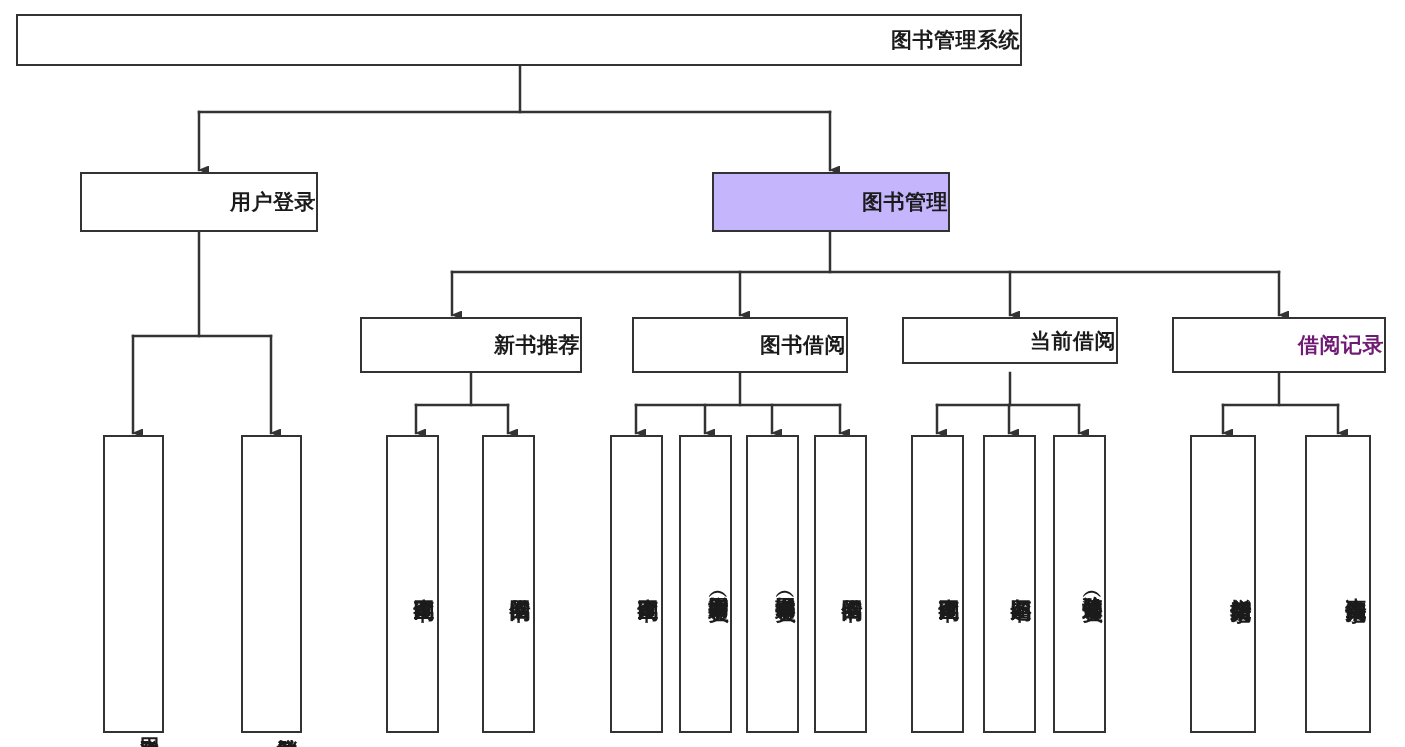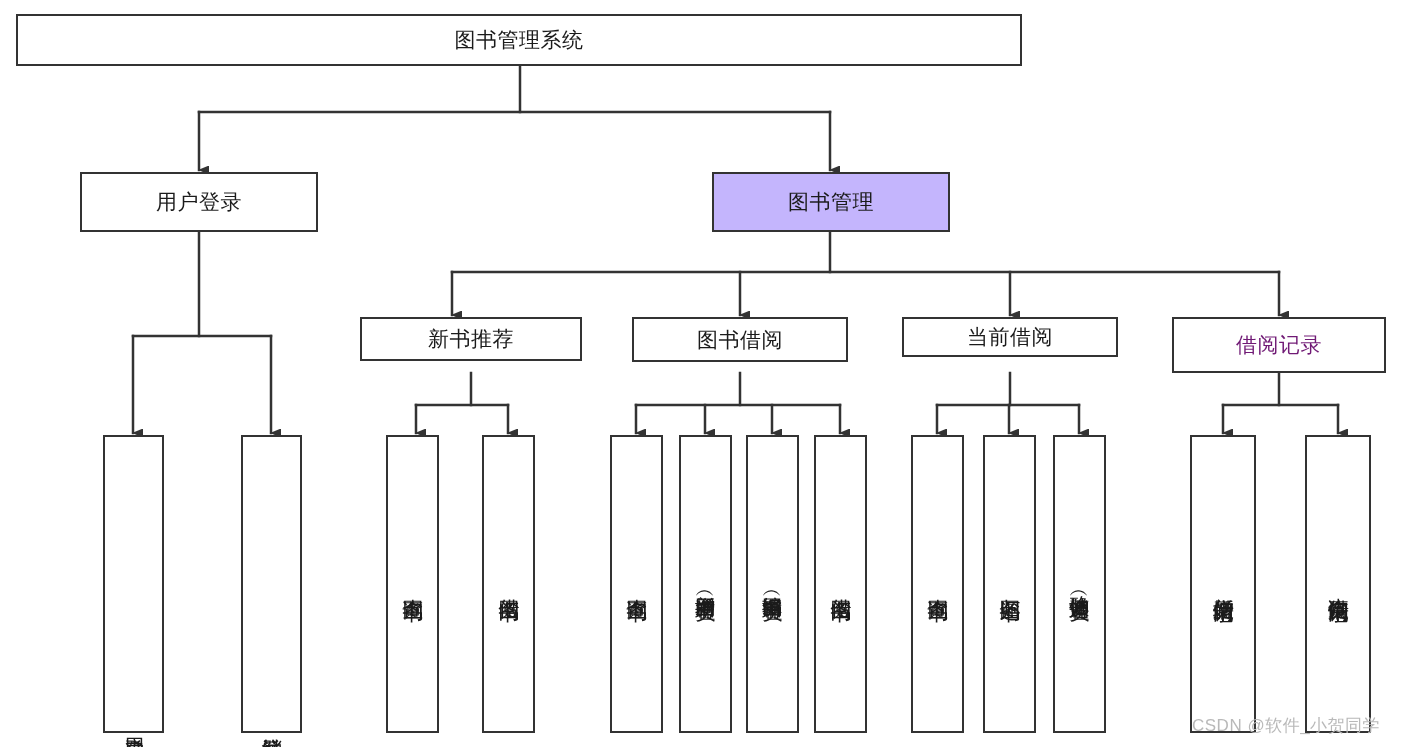--- a/index.html
+++ b/index.html
@@ -24,21 +24,22 @@
     width: 1405px;
     height: 747px;
   }
   .node-box {
     position: absolute;
     box-sizing: border-box;
     background: #ffffff;
     border: 2.5px solid #333333;
     display: flex;
     align-items: center;
-    justify-content: center;
+    justify-content: flex-end;
+    font-weight: bold;
   }
   .node-label-h {
     font-size: 21px;
     color: #1b1b1b;
     letter-spacing: 0.5px;
     line-height: 1.1;
     white-space: nowrap;
     text-align: center;
   }
   .node-label-v {
@@ -118,27 +119,27 @@
   <div id="nodes-layer">
       <div class="node-box" style="left: 16px; top: 14px; width: 1006px; height: 52px; border-color: rgb(51, 51, 51); background: rgb(255, 255, 255);">
         <span class="node-label-h" style="color: rgb(27, 27, 27);">图书管理系统</span>
       </div>
       <div class="node-box" style="left: 80px; top: 172px; width: 238px; height: 60px; border-color: rgb(51, 51, 51); background: rgb(255, 255, 255);">
         <span class="node-label-h" style="color: rgb(27, 27, 27);">用户登录</span>
       </div>
       <div class="node-box" style="left: 712px; top: 172px; width: 238px; height: 60px; border-color: rgb(51, 51, 51); background: #c4b5fd;">
         <span class="node-label-h" style="color: rgb(27, 27, 27);">图书管理</span>
       </div>
-      <div class="node-box" style="left: 360px; top: 317px; width: 222px; height: 44px; border-color: rgb(51, 51, 51); background: rgb(255, 255, 255);">
+      <div class="node-box" style="left: 360px; top: 317px; width: 222px; height: 56px; border-color: rgb(51, 51, 51); background: rgb(255, 255, 255);">
         <span class="node-label-h" style="color: rgb(27, 27, 27);">新书推荐</span>
       </div>
-      <div class="node-box" style="left: 632px; top: 317px; width: 216px; height: 45px; border-color: rgb(51, 51, 51); background: rgb(255, 255, 255);">
+      <div class="node-box" style="left: 632px; top: 317px; width: 216px; height: 56px; border-color: rgb(51, 51, 51); background: rgb(255, 255, 255);">
         <span class="node-label-h" style="color: rgb(27, 27, 27);">图书借阅</span>
       </div>
-      <div class="node-box" style="left: 902px; top: 317px; width: 216px; height: 40px; border-color: rgb(51, 51, 51); background: rgb(255, 255, 255);">
+      <div class="node-box" style="left: 902px; top: 317px; width: 216px; height: 47px; border-color: rgb(51, 51, 51); background: rgb(255, 255, 255);">
         <span class="node-label-h" style="color: rgb(27, 27, 27);">当前借阅</span>
       </div>
       <div class="node-box" style="left: 1172px; top: 317px; width: 214px; height: 56px; border-color: rgb(51, 51, 51); background: rgb(255, 255, 255);">
         <span class="node-label-h" style="color: #701a75;">借阅记录</span>
       </div>
       <div class="node-box leaf-box bottom-anchor" style="left: 103px; top: 435px; width: 61px; height: 298px; border-color: rgb(51, 51, 51); background: rgb(255, 255, 255);">
         <span class="node-label-v" style="color: rgb(27, 27, 27);">用户登录</span>
       </div>
       <div class="node-box leaf-box bottom-anchor" style="left: 241px; top: 435px; width: 61px; height: 298px; border-color: rgb(51, 51, 51); background: rgb(255, 255, 255);">
         <span class="node-label-v" style="color: rgb(27, 27, 27);">注销登录</span>
@@ -171,15 +172,14 @@
         <span class="node-label-v" style="color: rgb(27, 27, 27); font-size: 20px; line-height: 1.12;">确认归还（管理员）</span>
       </div>
       <div class="node-box leaf-box" style="left: 1190px; top: 435px; width: 66px; height: 298px; border-color: rgb(51, 51, 51); background: rgb(255, 255, 255);">
         <span class="node-label-v" style="color: rgb(27, 27, 27);">新增借阅记录</span>
       </div>
       <div class="node-box leaf-box" style="left: 1305px; top: 435px; width: 66px; height: 298px; border-color: rgb(51, 51, 51); background: rgb(255, 255, 255);">
         <span class="node-label-v" style="color: rgb(27, 27, 27);">查询借阅记录</span>
       </div>
     </div>
 
-  <div class="watermark" style="left: 1192px; top: 714px; color: rgb(185, 185, 185);">CSDN @软件_小贺同学</div>
 
 </div>
 
 </body></html>

